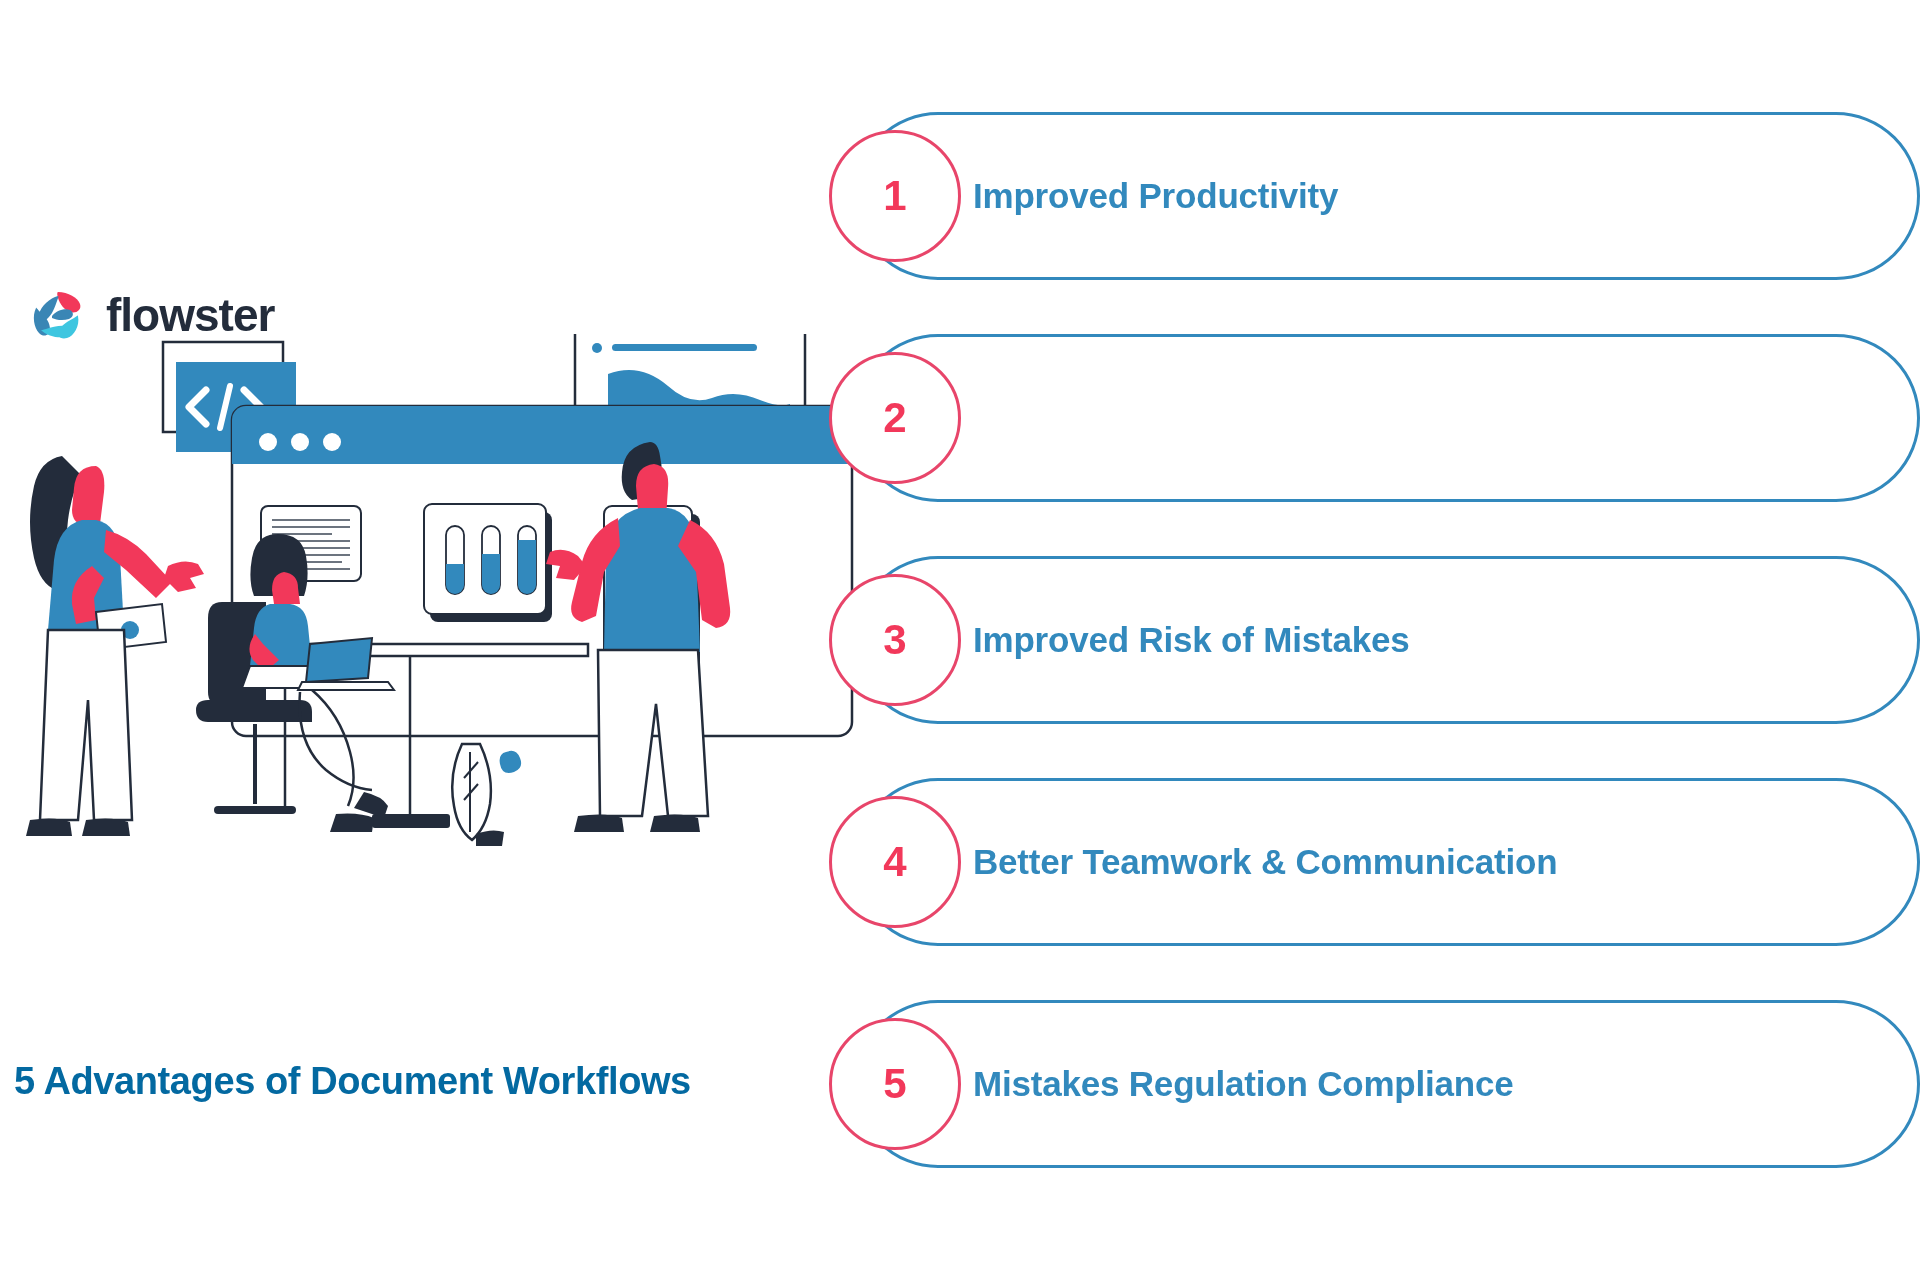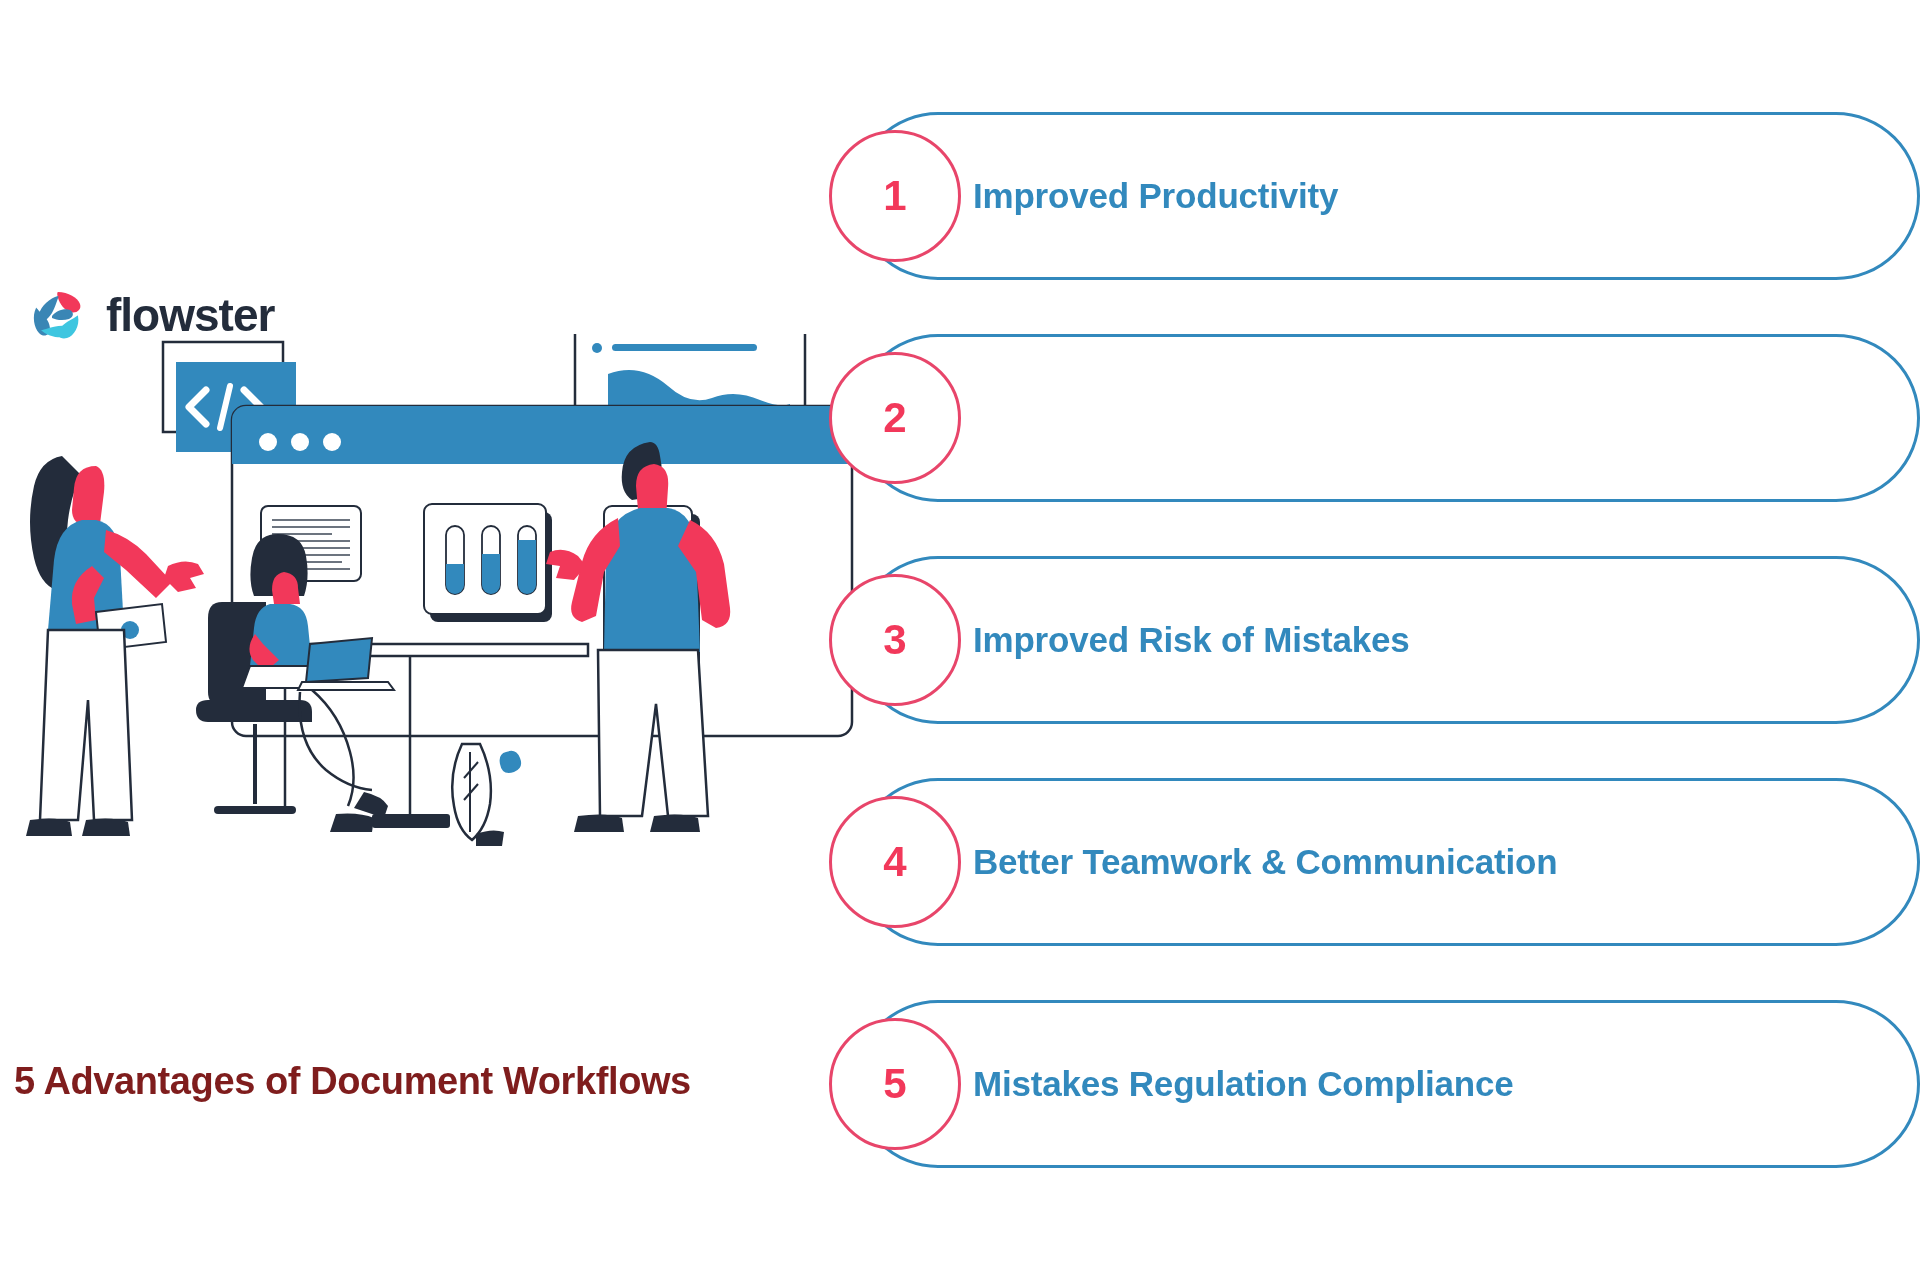--- a/index.html
+++ b/index.html
@@ -18,21 +18,21 @@
   #logo { position: absolute; left: 28px; top: 242px; display: flex; align-items: center; gap: 20px; }
   #logo-mark { width: 58px; height: 58px; }
   #logo-word {
     font-size: 46px; font-weight: bold; color: #232c3b;
     letter-spacing: -1px; line-height: 1;
   }
 
   
   #page-title {
     position: absolute; left: 14px; top: 1016px; width: 960px;
-    font-size: 38px; font-weight: bold; color: #7f1d1d;
+    font-size: 38px; font-weight: bold; color: #0369a1;
     letter-spacing: -0.4px;
   }
 
   
   #illustration { position: absolute; left: 0px; top: 290px; width: 1000px; height: 720px; }
 
   
   #pill-list {
     position: absolute; left: 826px; top: 0px;
     width: 1094px; height: 1280px;

